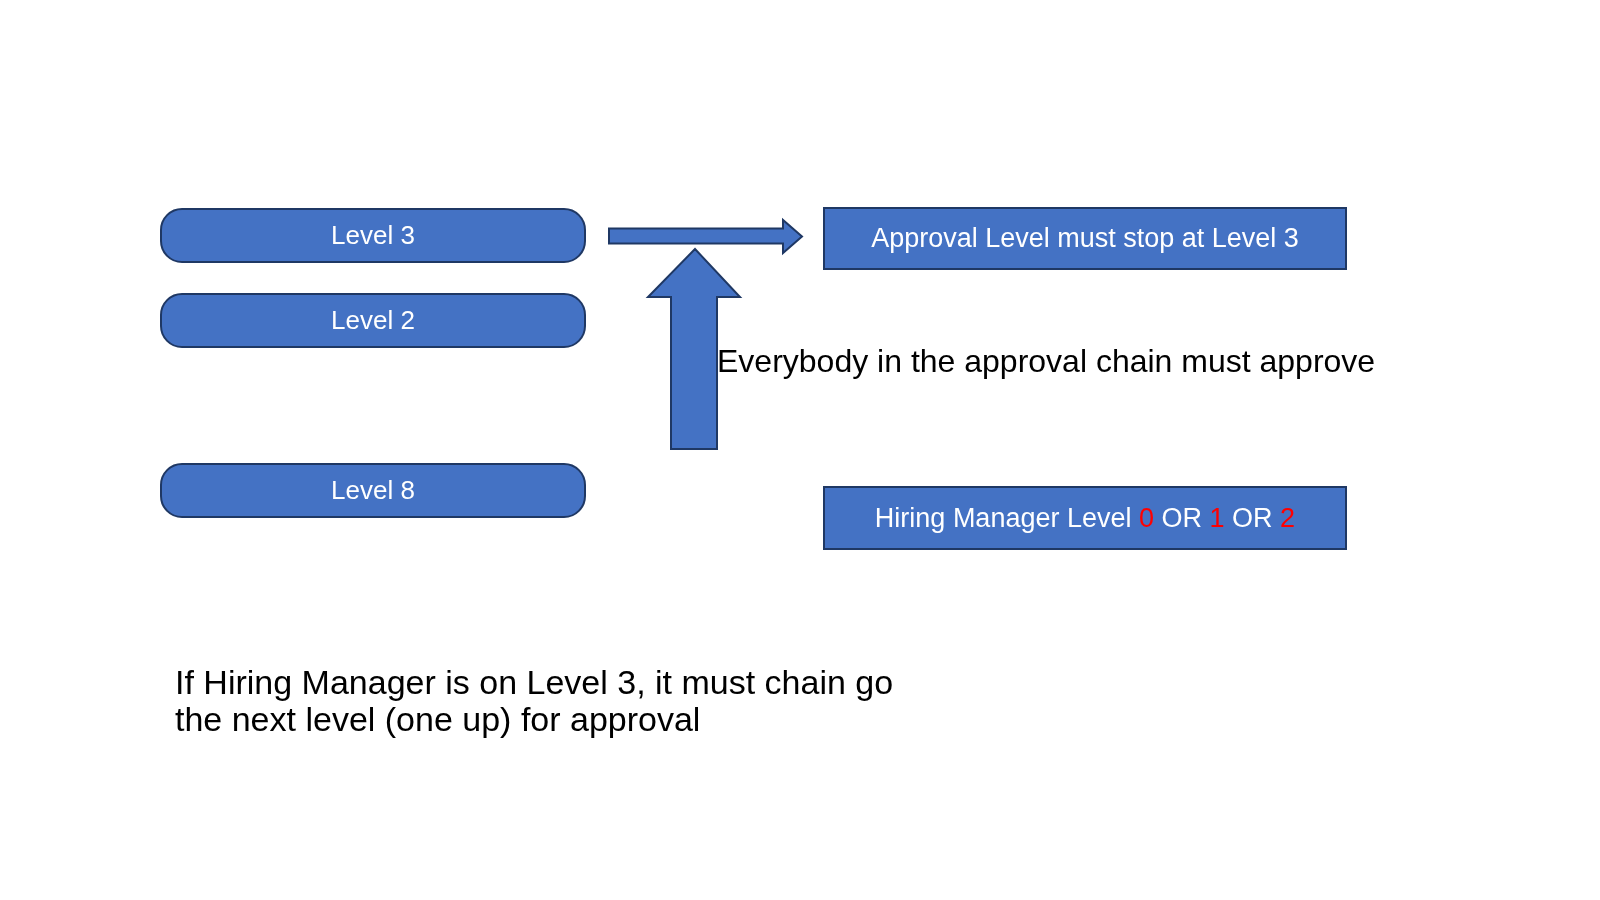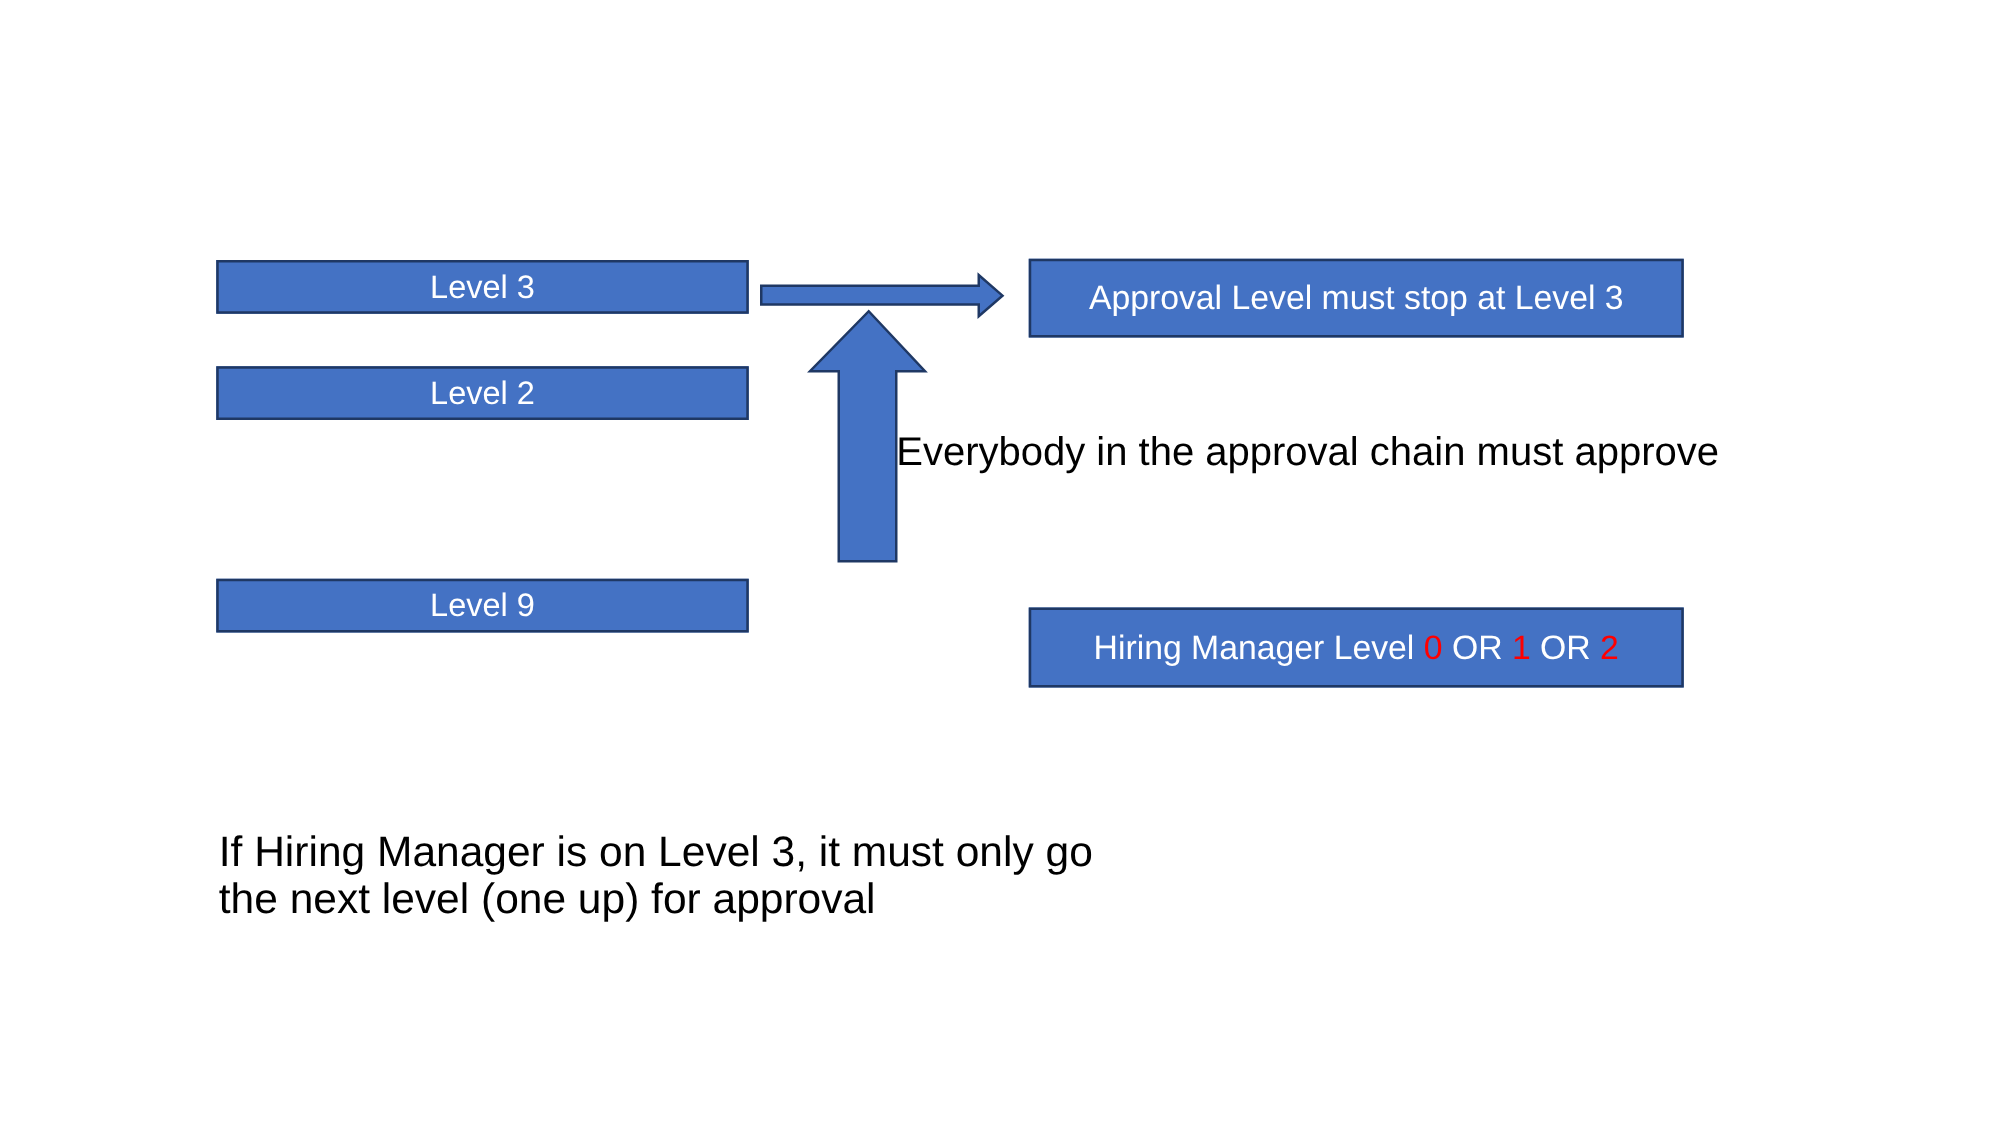--- a/index.html
+++ b/index.html
@@ -34,24 +34,25 @@
     box-sizing: border-box;
     background: var(--shape-fill, #4472C4);
     border: 2px solid var(--shape-border, #1F3864);
     display: flex;
     align-items: center;
     justify-content: center;
     color: var(--text-white, #ffffff);
     text-align: center;
   }
   .level-box {
-    left: 173px;
+    left: 160px;
     width: 426px;
-    height: 43px;
+    height: 55px;
     font-size: 26px;
+    border-radius: 22px;
   }
   .level-box.l3 { top: 208px; }
   .level-box.l2 { top: 293px; justify-content: center; }
   .level-box.l1 { top: 378px; }
   .level-box.l0 { top: 463px; }
   .wide-box {
     left: 823px;
     width: 524px;
     font-size: 27px;
   }
@@ -95,34 +96,34 @@
     <polygon class="arrow-shape" points="695,249 740,297 717,297 717,449 671,449 671,297 648,297"></polygon>
   </svg>
 
   <div class="box level-box l3">
     <span>Level 3</span>
   </div>
   <div class="box level-box l2">
     <span>Level 2</span>
   </div>
   <div class="box level-box l0">
-    <span>Level 9</span>
+    <span>Level 8</span>
   </div>
 
   <div class="box wide-box approval-box">
     <span>Approval Level must stop at Level 3</span>
   </div>
 
   <div class="box wide-box hiring-box">
     <span class="seg">Hiring Manager Level </span>
       <span class="seg red">0</span>
       <span class="seg"> OR </span>
       <span class="seg red">1</span>
       <span class="seg"> OR </span>
       <span class="seg red">2</span>
   </div>
 
   <div class="chain-note">Everybody in the approval chain must approve</div>
 
-  <div class="footnote">If Hiring Manager is on Level 3, it must only go
+  <div class="footnote">If Hiring Manager is on Level 3, it must chain go
 the next level (one up) for approval</div>
 
 </div>
 
 </body></html>

